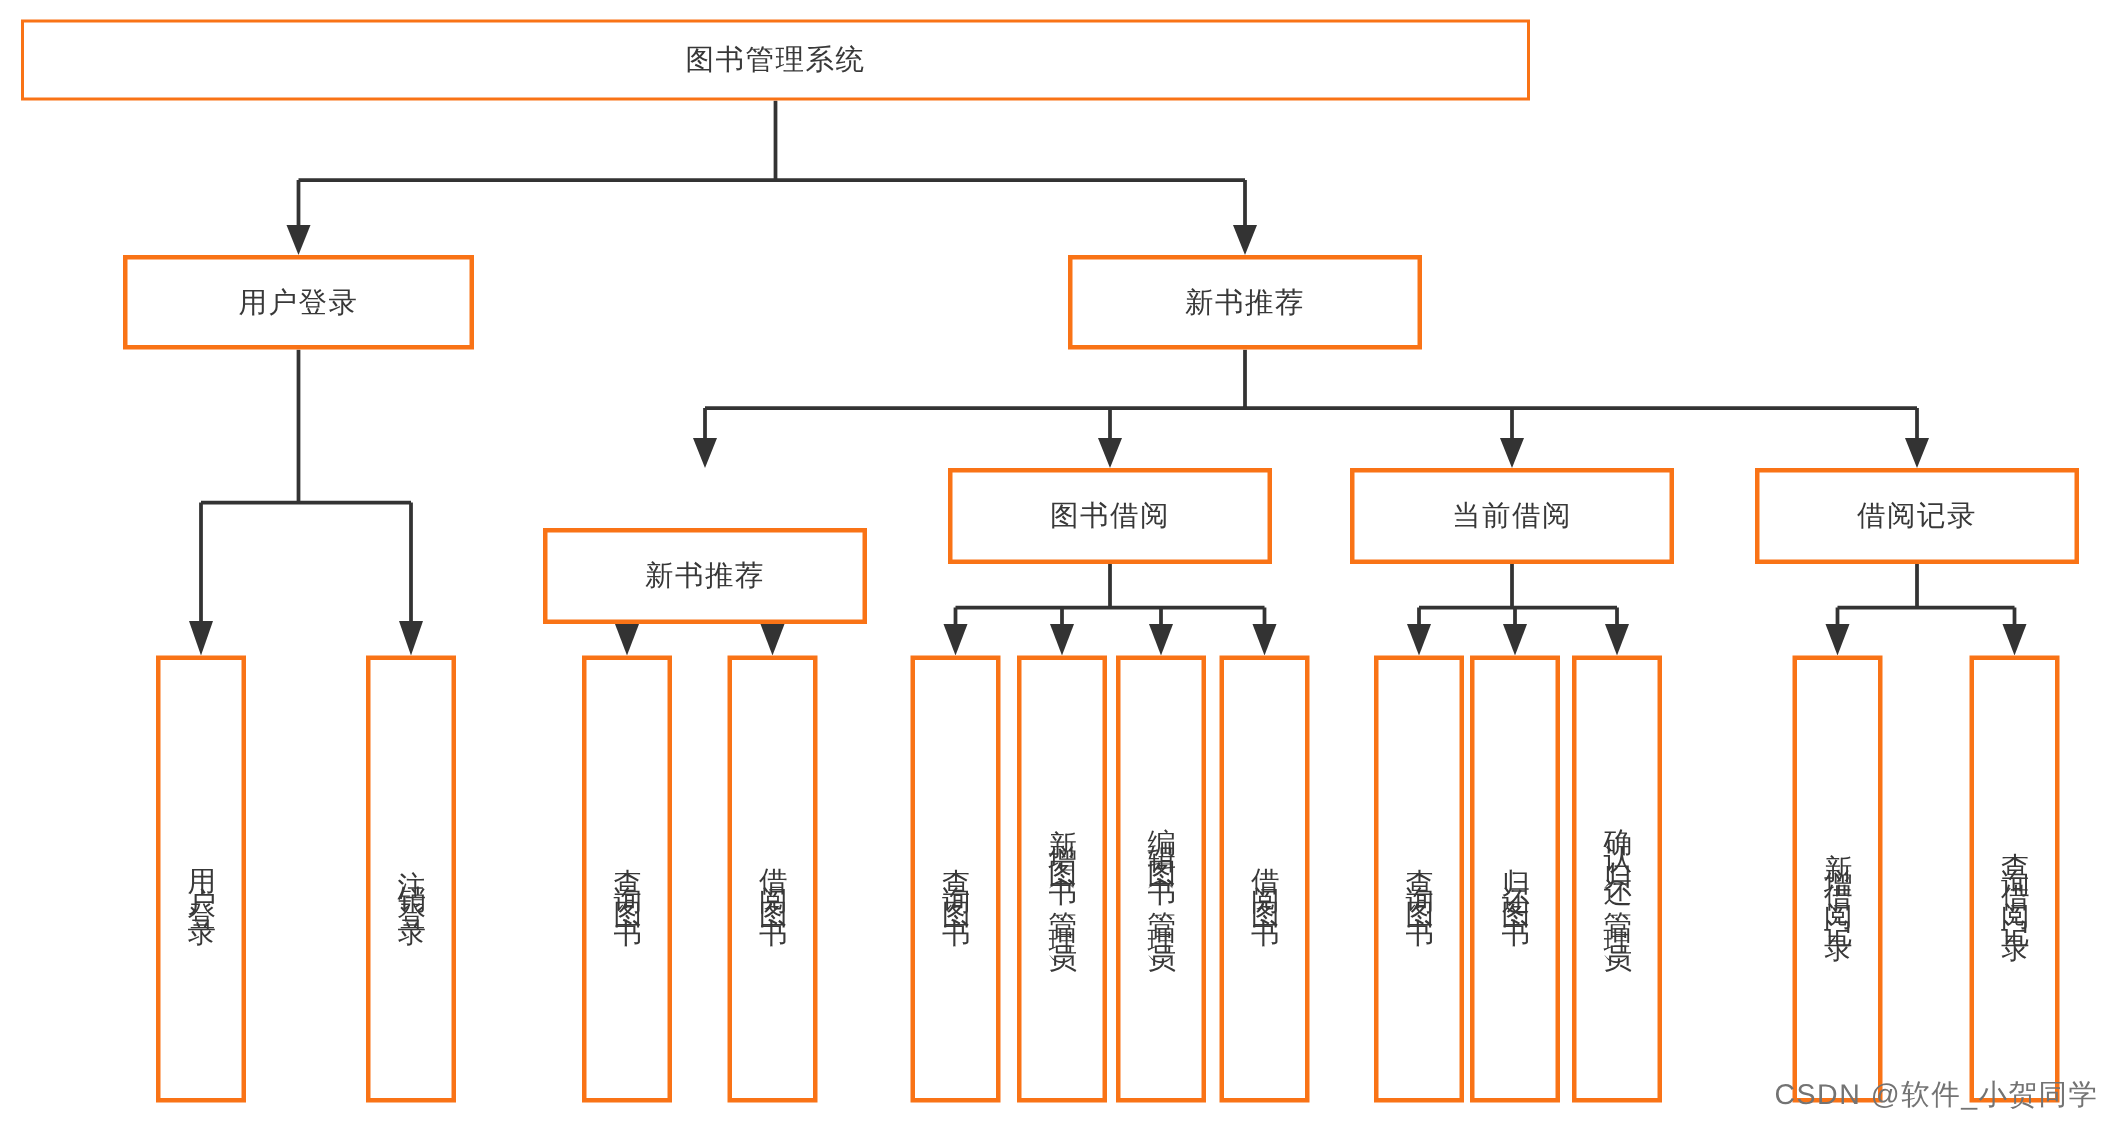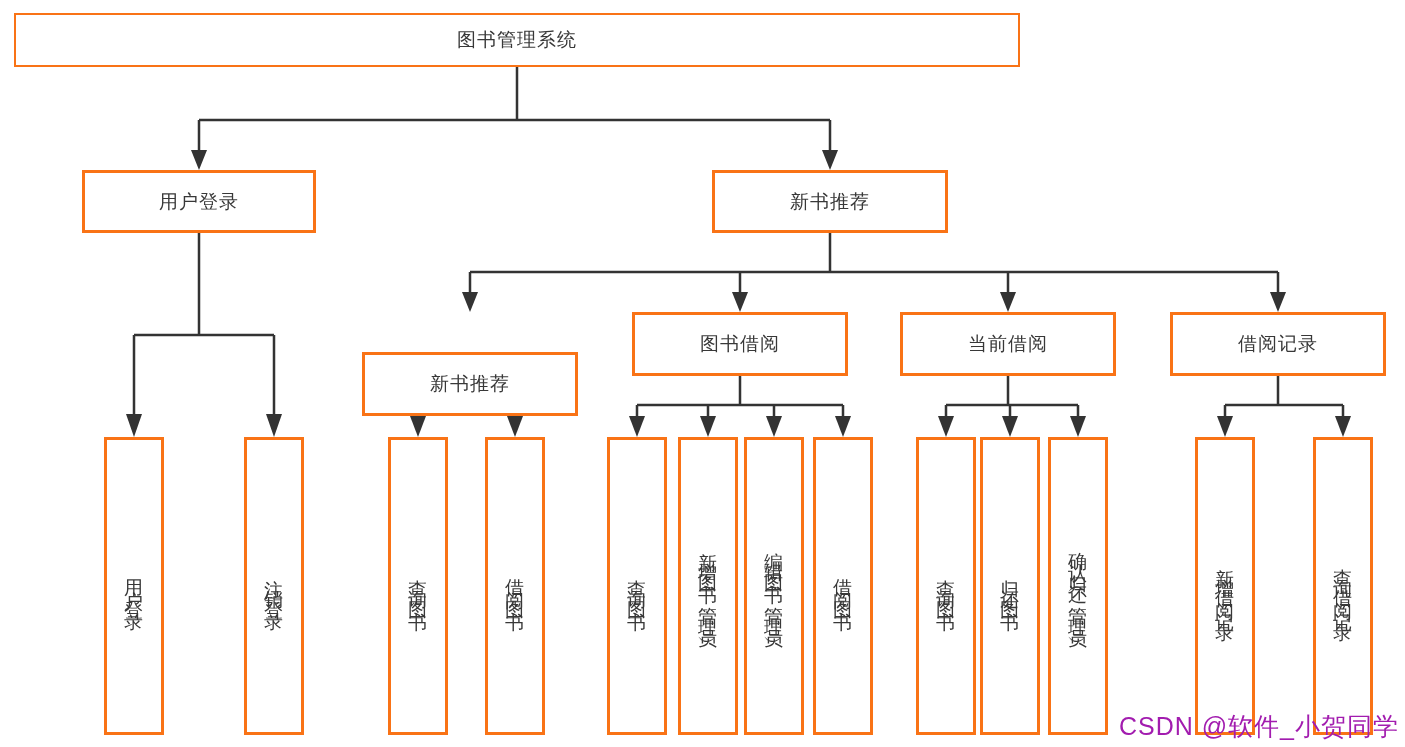--- a/index.html
+++ b/index.html
@@ -15,21 +15,21 @@
     font-size:19px;letter-spacing:1px;
   }
   .root{border-width:2px;}
   .vbox{width:60px;height:298px;}
   .vbox .vtext{
     writing-mode:vertical-rl;text-orientation:mixed;
     letter-spacing:11px;line-height:1;white-space:nowrap;font-size:19px;
   }
   .watermark{
     position:absolute;right:6px;bottom:4px;z-index:5;
-    color:#a21caf;font-size:25px;letter-spacing:1px;
+    color:#737373;font-size:19px;letter-spacing:1px;
   }
   .wire{stroke:#333333;stroke-width:2.5;fill:none;}
   .head{fill:#333333;stroke:none;}
 </style>
 </head>
 <body>
 
 <div id="canvas">
 
   <svg id="wires" viewBox="0 0 1405 747">

